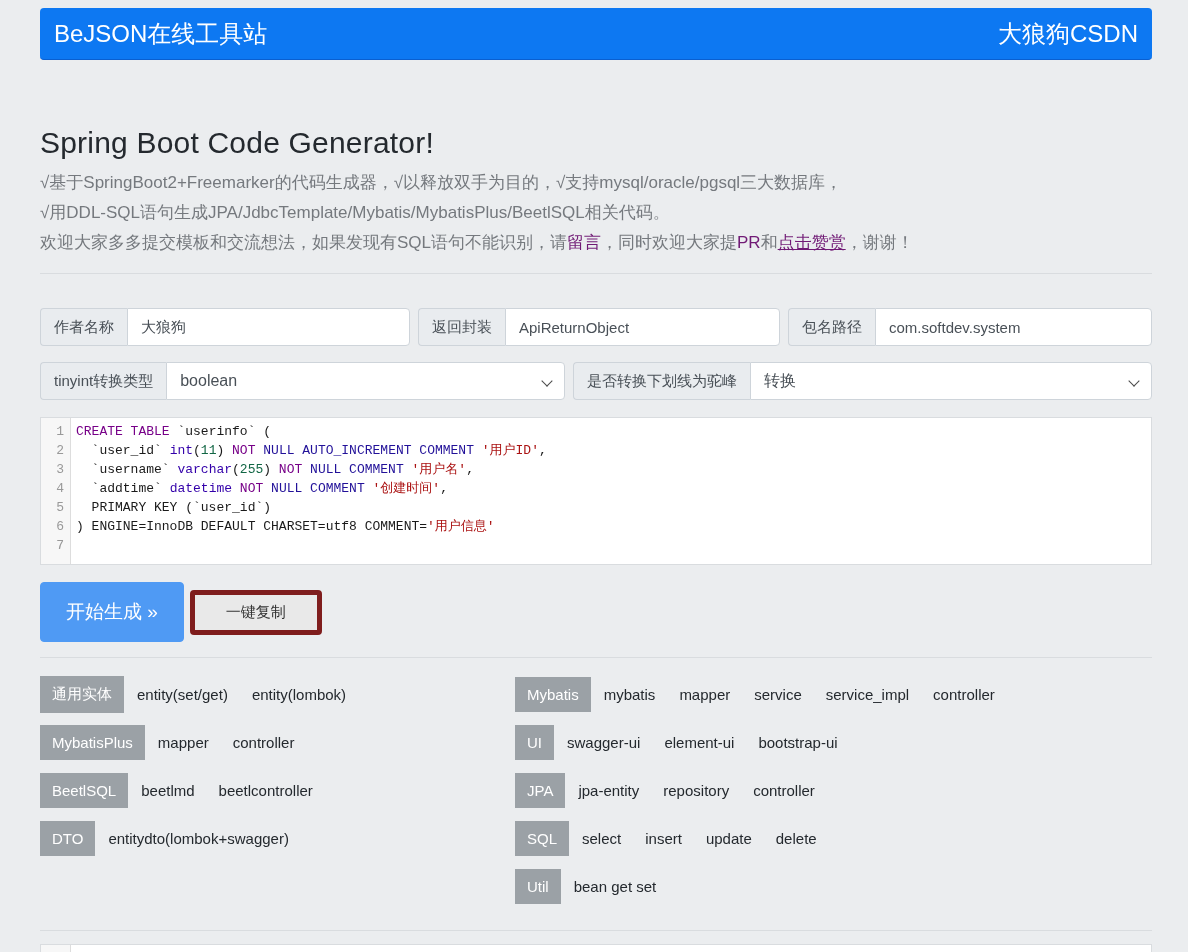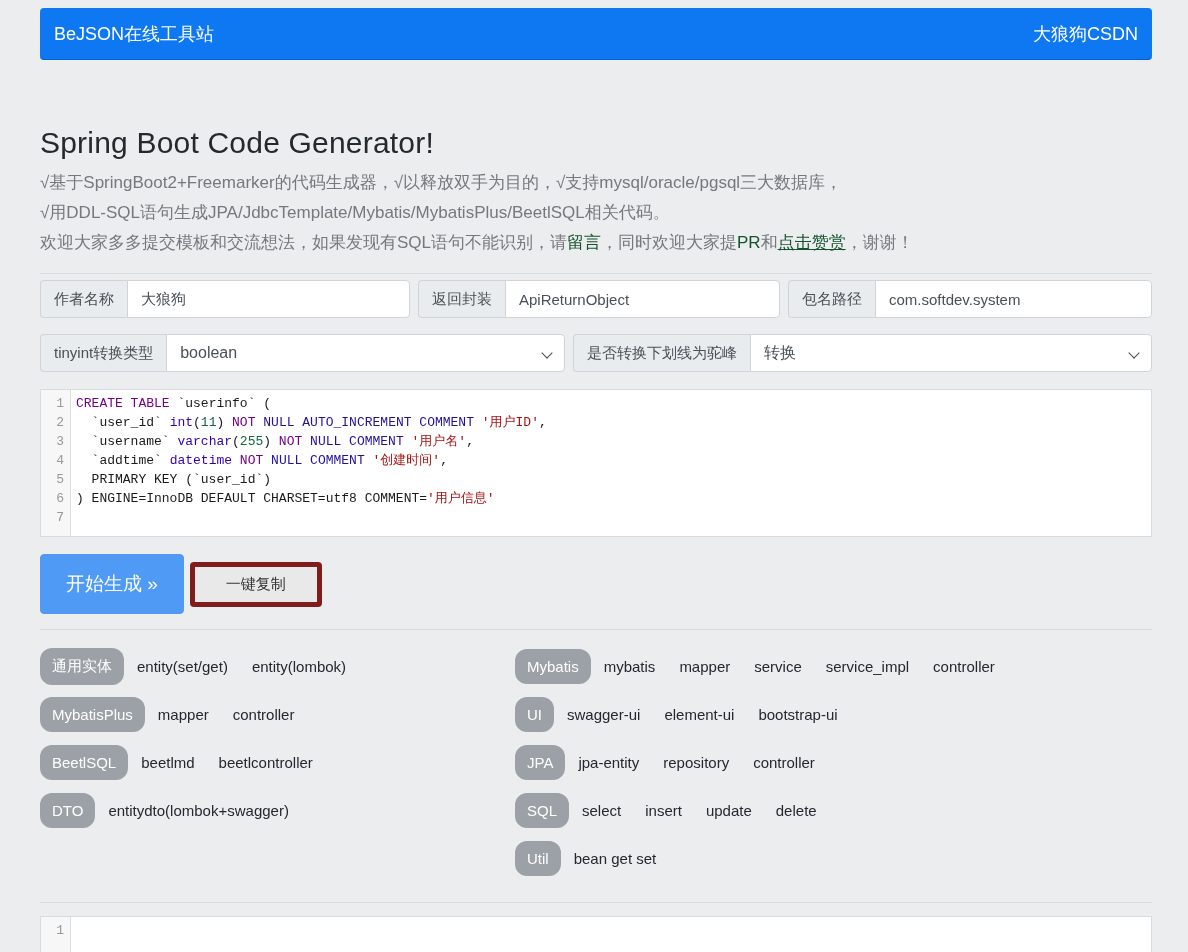--- a/index.html
+++ b/index.html
@@ -11,29 +11,29 @@
   }
   .navbar{
     margin:8px 36px 0 40px;
     height:52px;
     background:#0d78f2;
     border-radius:4px;
     border-bottom:1px solid #0a5fd0;
     display:flex; align-items:center; justify-content:space-between;
     padding:0 14px;
   }
-  .navbar .brand,.navbar .right-link{ color:#fff; font-size:18px; cursor:pointer; text-decoration:none;}
+  .navbar .brand,.navbar .right-link{ color:#fff; font-size:24px; cursor:pointer; text-decoration:none;}
   .container{ margin:0 36px 0 40px; width:1112px; }
   h1.page-title{ margin-top:66px; font-size:30px; font-weight:400; color:#24292e; letter-spacing:.2px;}
   .intro{ margin-top:8px; font-size:17px; line-height:30px; color:#75797e;}
-  .intro .lnk{ color:#14532d; text-decoration:none; cursor:pointer;}
+  .intro .lnk{ color:#701a75; text-decoration:none; cursor:pointer;}
   .intro .lnk.u{ text-decoration:underline;}
   .hr{ border:0; border-top:1px solid #d9dcdf; margin-top:15px;}
   .form-row{ display:flex; gap:8px; }
-  .form-row.r1{ margin-top:6px;}
+  .form-row.r1{ margin-top:34px;}
   .form-row.r2{ margin-top:16px;}
   .igroup{ display:flex; height:38px;}
   .ilabel{
     display:flex; align-items:center; padding:0 13px;
     background:#e9ecef; border:1px solid #ced4da; border-right:0;
     border-radius:4px 0 0 4px; font-size:15px; color:#495057; white-space:nowrap;
   }
   .ifield{
     flex:1; min-width:0; border:1px solid #ced4da; border-radius:0 4px 4px 0;
     padding:0 13px; font-size:15px; color:#495057; background:#fff; outline:none;
@@ -66,21 +66,21 @@
     background:#4f9af4; color:#fff; border:1px solid #4f9af4; border-radius:4px;
     font-size:19px; padding:16px 25px; cursor:pointer; font-family:inherit;
   }
   .btn-copy{
     background:#e9e9e9; color:#333; border:5px solid #7f1d1d; border-radius:4px;
     font-size:15px; padding:8px 31px; margin-left:6px; cursor:pointer; font-family:inherit;
   }
   .tags-grid{ margin-top:17px; display:grid; grid-template-columns:475px 1fr;}
   .trow{ display:flex; align-items:center; height:38px; margin-bottom:10px;}
   .badge{
-    background:#9ba1a6; color:#fff; border:0; border-radius:12px;
+    background:#9ba1a6; color:#fff; border:0; border-radius:0;
     padding:9px 12px; font-size:15px; white-space:nowrap; cursor:pointer; font-family:inherit;
   }
   .titem{ margin-left:24px; font-size:15px; color:#24292e; cursor:pointer; white-space:nowrap;}
   .titem.first{ margin-left:13px;}
 </style>
 </head>
 <body>
 
 <div class="navbar">
   <span class="brand">BeJSON在线工具站</span>

